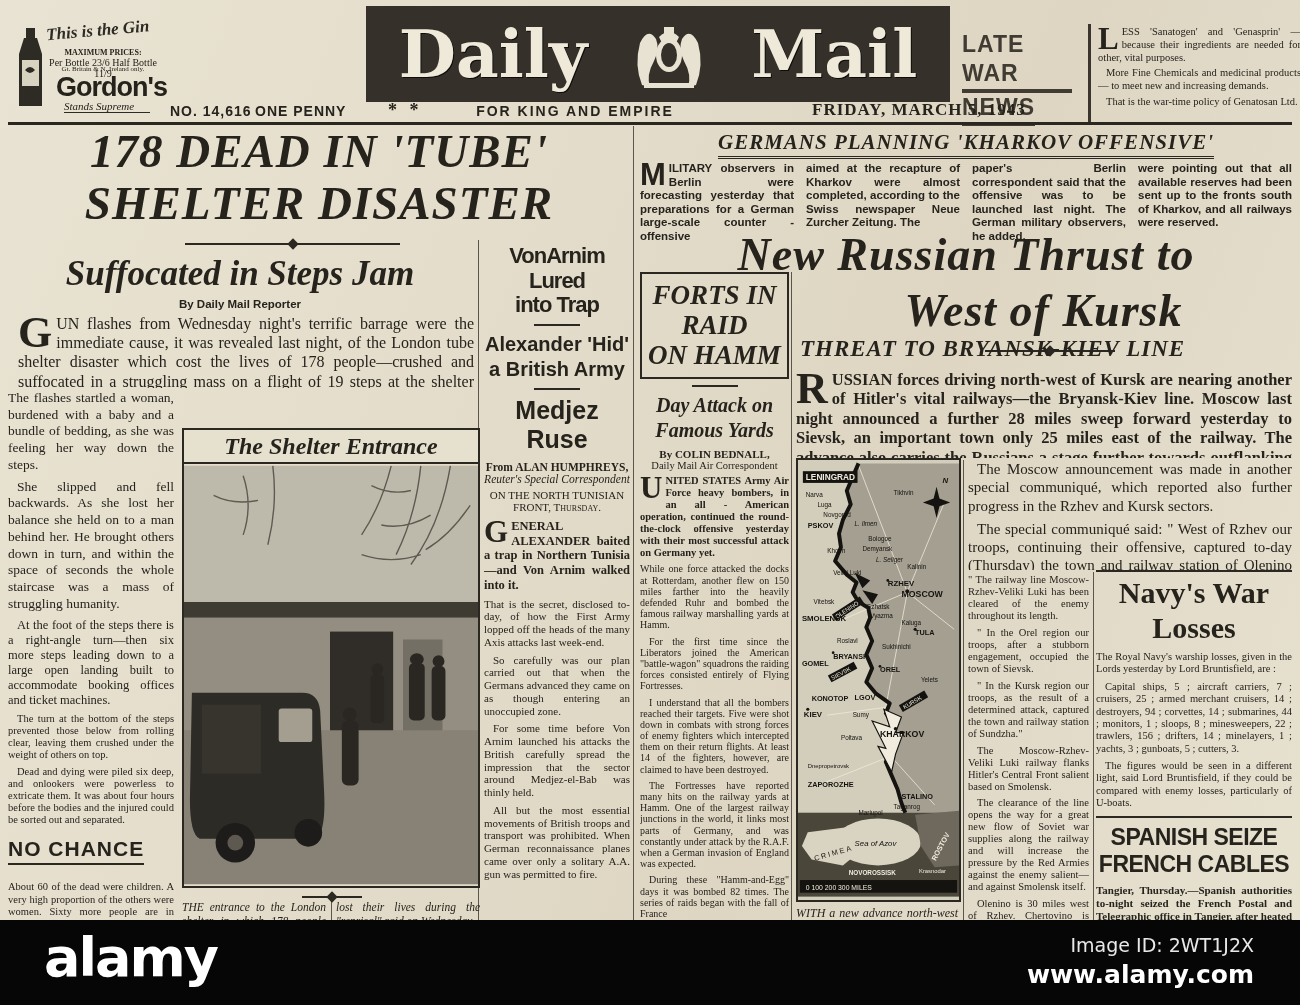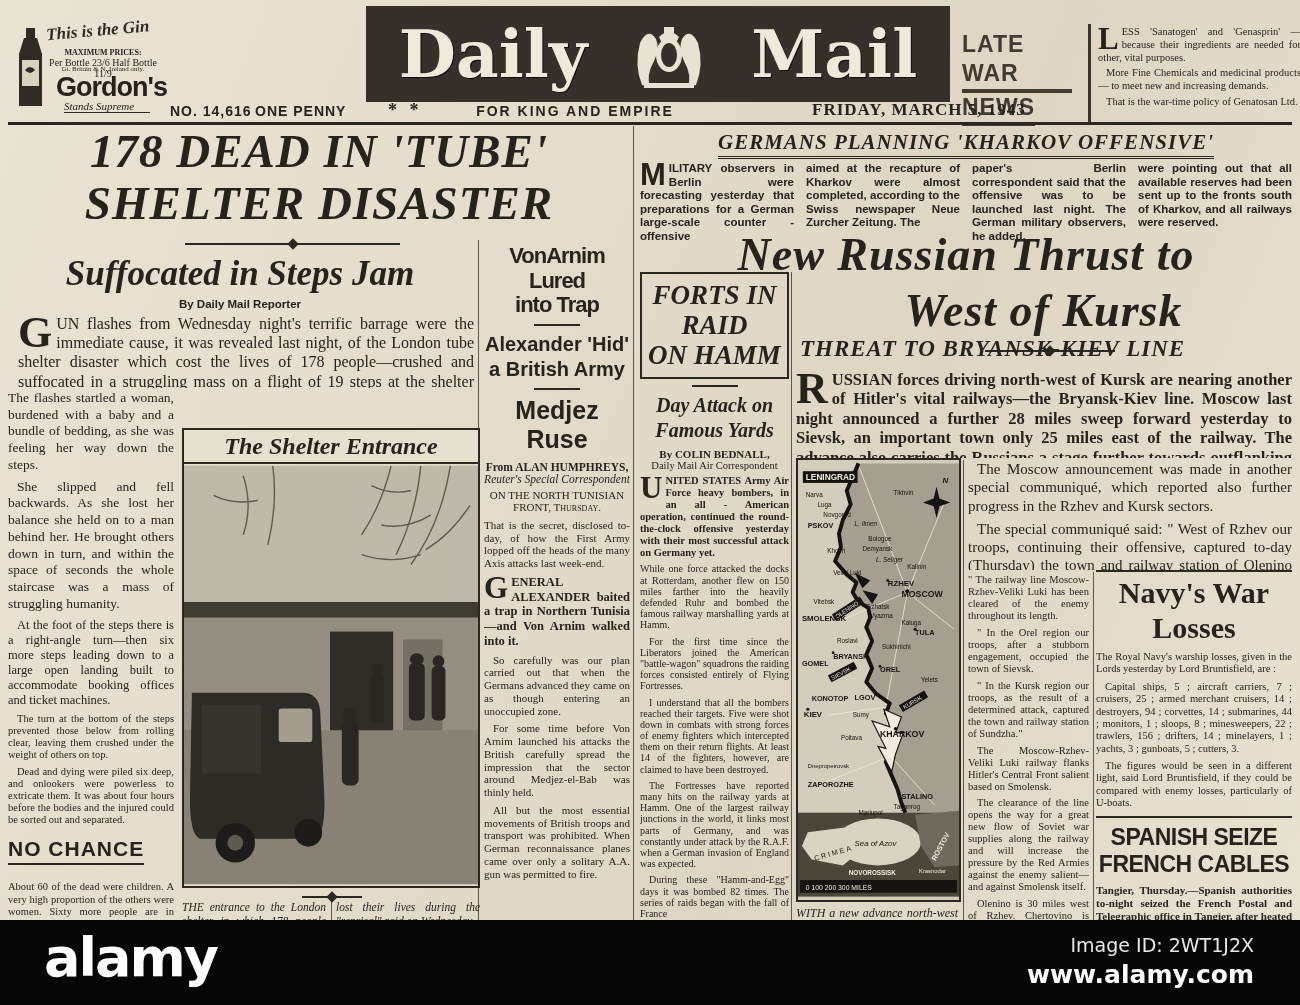--- a/index.html
+++ b/index.html
@@ -164,22 +164,22 @@
         <div>into Trap</div>
       </div>
       <div class="srule"></div>
       <div class="san" style="font-size:20px;font-weight:bold;line-height:1.25;">Alexander 'Hid' a British Army</div>
       <div class="srule"></div>
       <div class="san" style="font-size:25px;font-weight:bold;">Medjez Ruse</div>
       <div class="ser" style="font-size:11.5px;font-weight:bold;margin-top:7px;">From ALAN HUMPHREYS,</div>
       <div class="ser ital" style="font-size:11.5px;">Reuter's Special Correspondent</div>
       <div class="ser" style="font-size:11px;font-variant:small-caps;margin:4px 0 6px;">ON THE NORTH TUNISIAN FRONT, Thursday.</div>
       <div class="ser bt" style="text-align:justify;">
+        <p class="ni dc" style="font-size:12.5px;font-weight:bold;line-height:1.18;">GENERAL ALEXANDER baited a trap in Northern Tunisia—and Von Arnim walked into it.</p>
         <p class="ni" style="font-size:11px;">That is the secret, disclosed to-day, of how the First Army lopped off the heads of the many Axis attacks last week-end.</p>
-        <p class="ni dc" style="font-size:12.5px;font-weight:bold;line-height:1.18;">GENERAL ALEXANDER baited a trap in Northern Tunisia—and Von Arnim walked into it.</p>
         <p style="font-size:11px;">So carefully was our plan carried out that when the Germans advanced they came on as though entering an unoccupied zone.</p>
         <p style="font-size:11px;">For some time before Von Arnim launched his attacks the British carefully spread the impression that the sector around Medjez-el-Bab was thinly held.</p>
         <p style="font-size:11px;">All but the most essential movements of British troops and transport was prohibited. When German reconnaissance planes came over only a solitary A.A. gun was permitted to fire.</p>
 
       </div>
 
     </div>
 
     <div class="abs ser ital ctr" style="left:650px;top:130px;width:632px;font-size:21px;font-weight:bold;letter-spacing:1px;">
       <span style="border-bottom:3px double #2b2822;padding-bottom:2px;">GERMANS PLANNING 'KHARKOV OFFENSIVE'</span>

